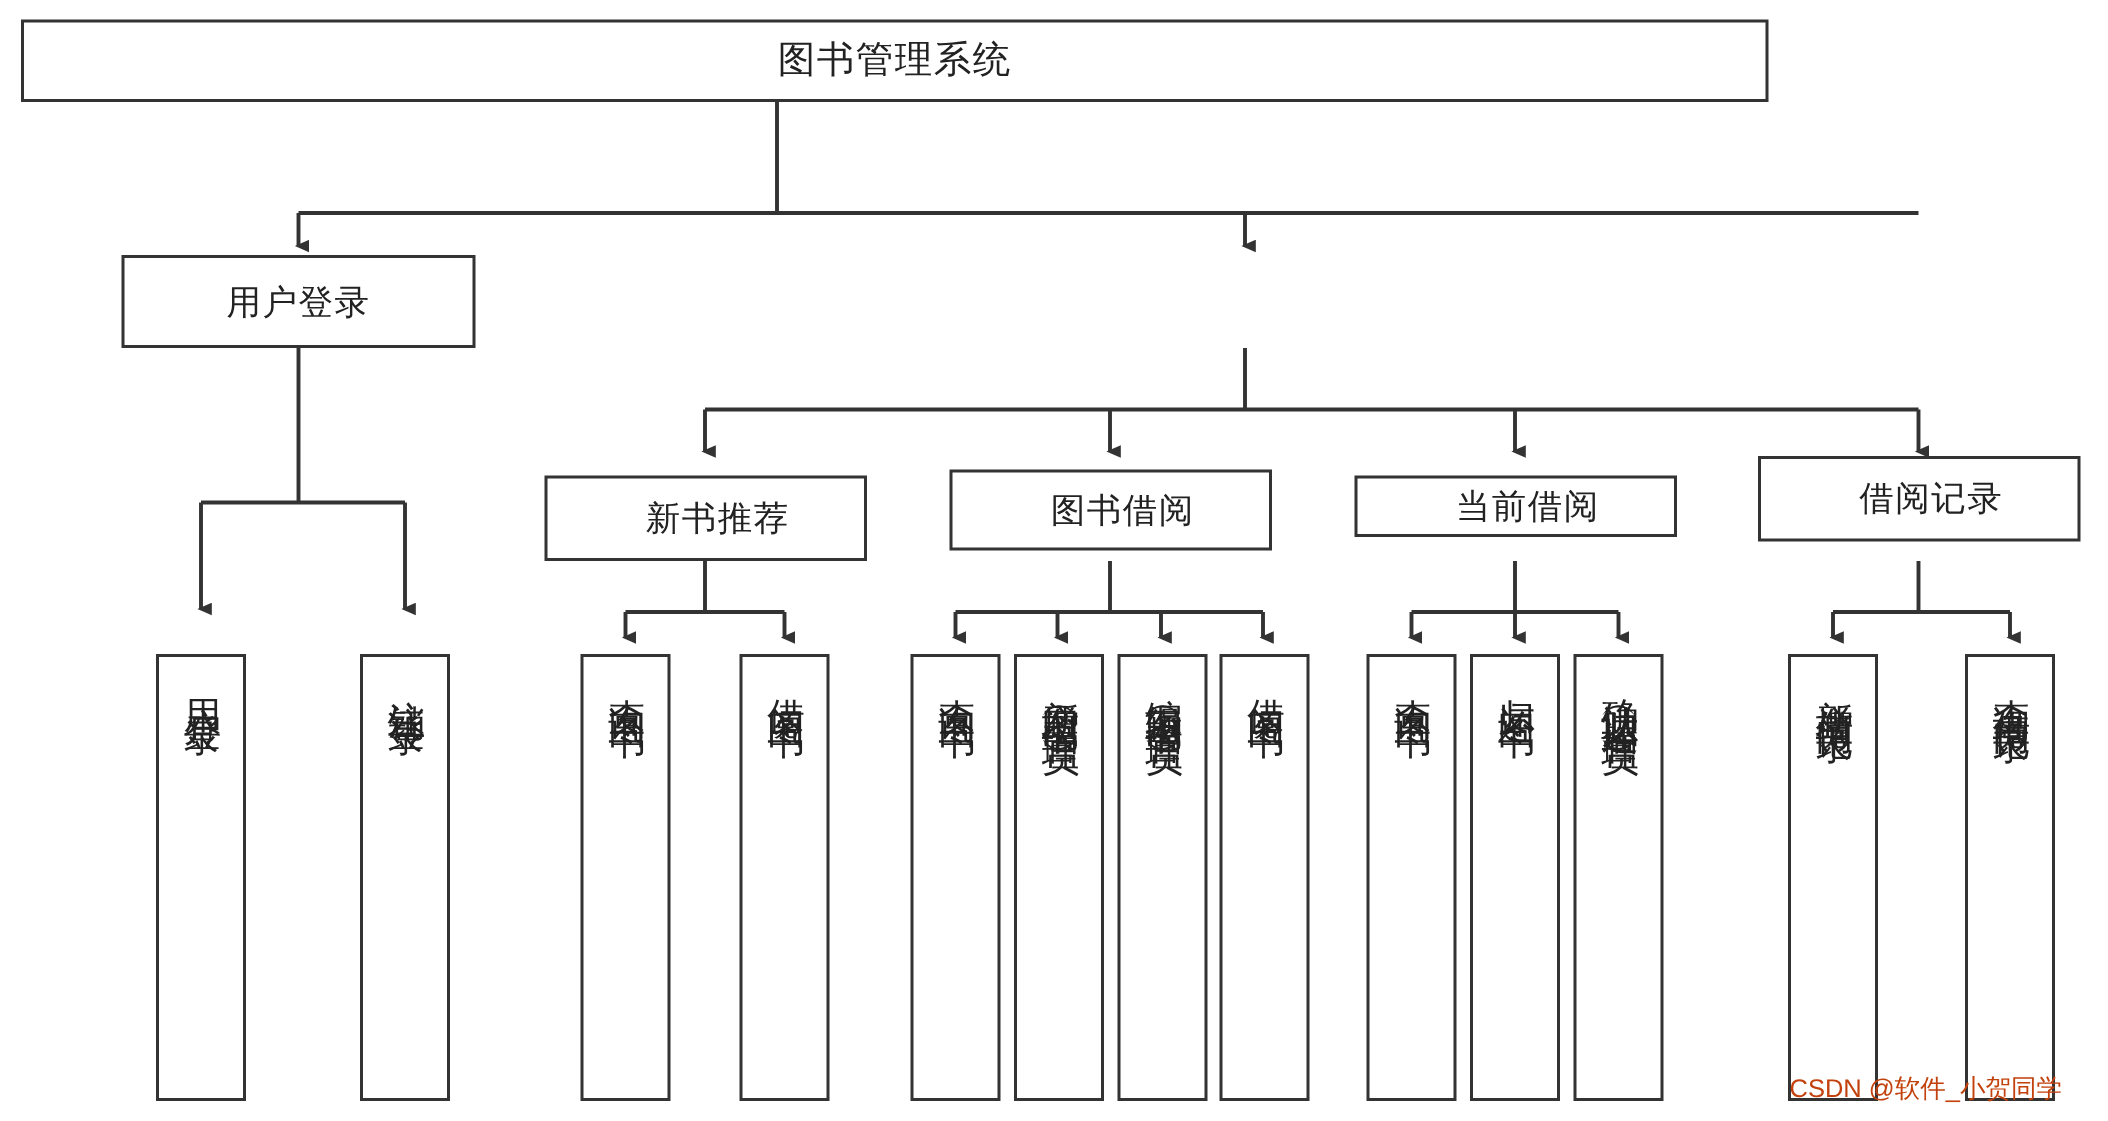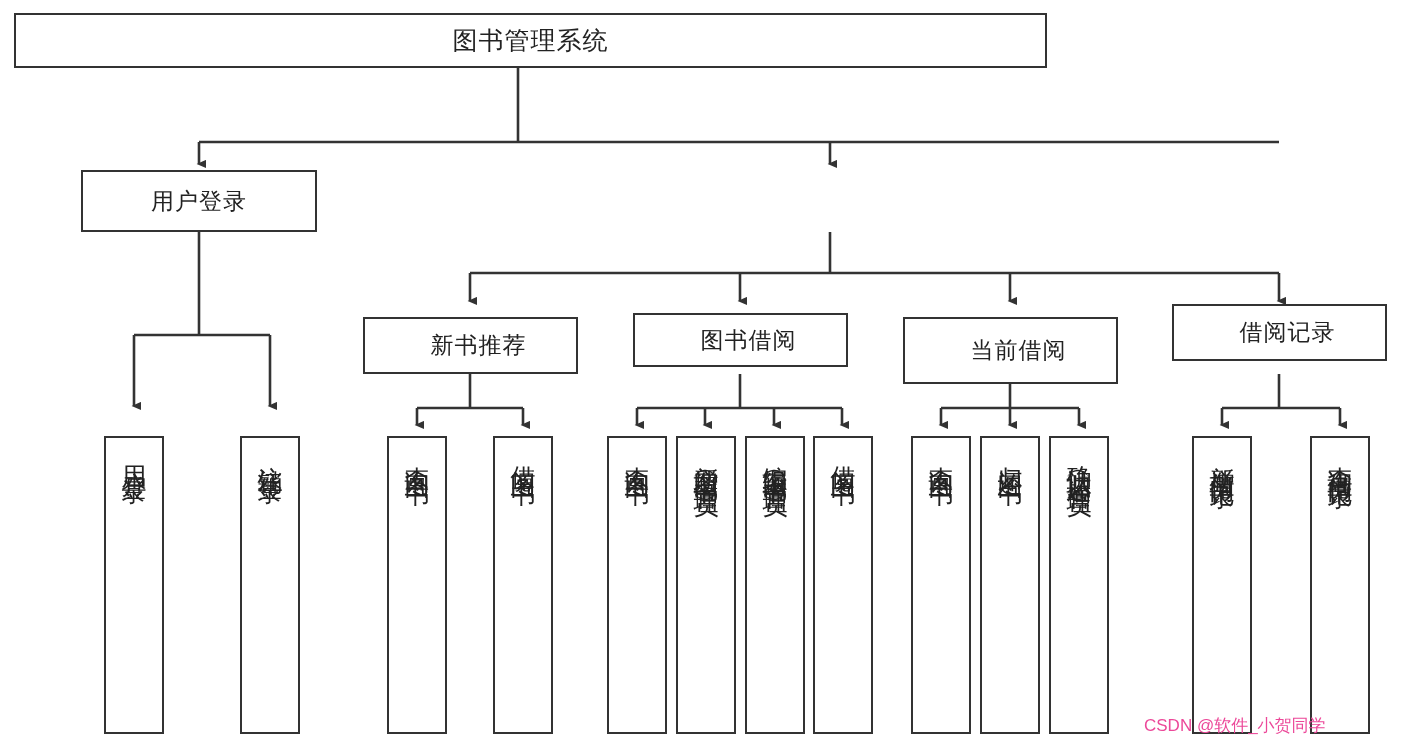--- a/index.html
+++ b/index.html
@@ -49,26 +49,25 @@
     font-size:25px;
     letter-spacing:5px;
     color:#222222;
     white-space:nowrap;
     line-height:1;
   }
   .leaf.tall .vlabel{letter-spacing:4px;}
 
   #watermark{
     position:absolute;
-    left:1124px;top:714px;
+    left:1193px;top:714px;
     font-size:17px;
-    color:#ec4899;
+    color:#c2410c;
     white-space:nowrap;
     letter-spacing:0px;
-    padding-left:20px;
   }
 </style>
 </head>
 <body>
 
 <div id="canvas">
 
   <svg class="connectors" viewBox="0 0 1405 747" xmlns="http://www.w3.org/2000/svg">
     <defs>
       <marker id="arrow" markerWidth="10" markerHeight="10" refX="4.2" refY="7.2" orient="auto" markerUnits="userSpaceOnUse">
@@ -134,35 +133,35 @@
 
     <g stroke="#333333" stroke-width="2.6" fill="none">
 
       <path d="M1279,374 L1279,408"></path>
       <path d="M1222,408 L1340,408"></path>
       <path d="M1222,408 L1222,425" marker-end="url(#arrow)"></path>
       <path d="M1340,408 L1340,425" marker-end="url(#arrow)"></path>
     </g>
   </svg>
 
-  <div class="node root" style="left:14px;top:13px;width:1033px;height:55px;">
+  <div class="node root" style="left:14px;top:13px;width:1165px;height:55px;">
     <span class="label">图书管理系统</span>
   </div>
 
   <div class="node lvl2" style="left:81px;top:170px;width:236px;height:62px;">
     <span class="label">用户登录</span>
   </div>
 
   <div class="node lvl3" style="left:363px;top:317px;width:215px;height:57px;">
     <span class="label">新书推荐</span>
   </div>
   <div class="node lvl3" style="left:633px;top:313px;width:215px;height:54px;">
     <span class="label">图书借阅</span>
   </div>
-  <div class="node lvl3" style="left:903px;top:317px;width:215px;height:67px;">
+  <div class="node lvl3" style="left:903px;top:317px;width:215px;height:41px;">
     <span class="label">当前借阅</span>
   </div>
   <div class="node lvl3" style="left:1172px;top:304px;width:215px;height:57px;">
     <span class="label">借阅记录</span>
   </div>
 
   <div class="leaf" style="left:104px;top:436px;width:60px;height:298px;">
     <span class="vlabel">用户登录</span>
   </div>
   <div class="leaf" style="left:240px;top:436px;width:60px;height:298px;">

